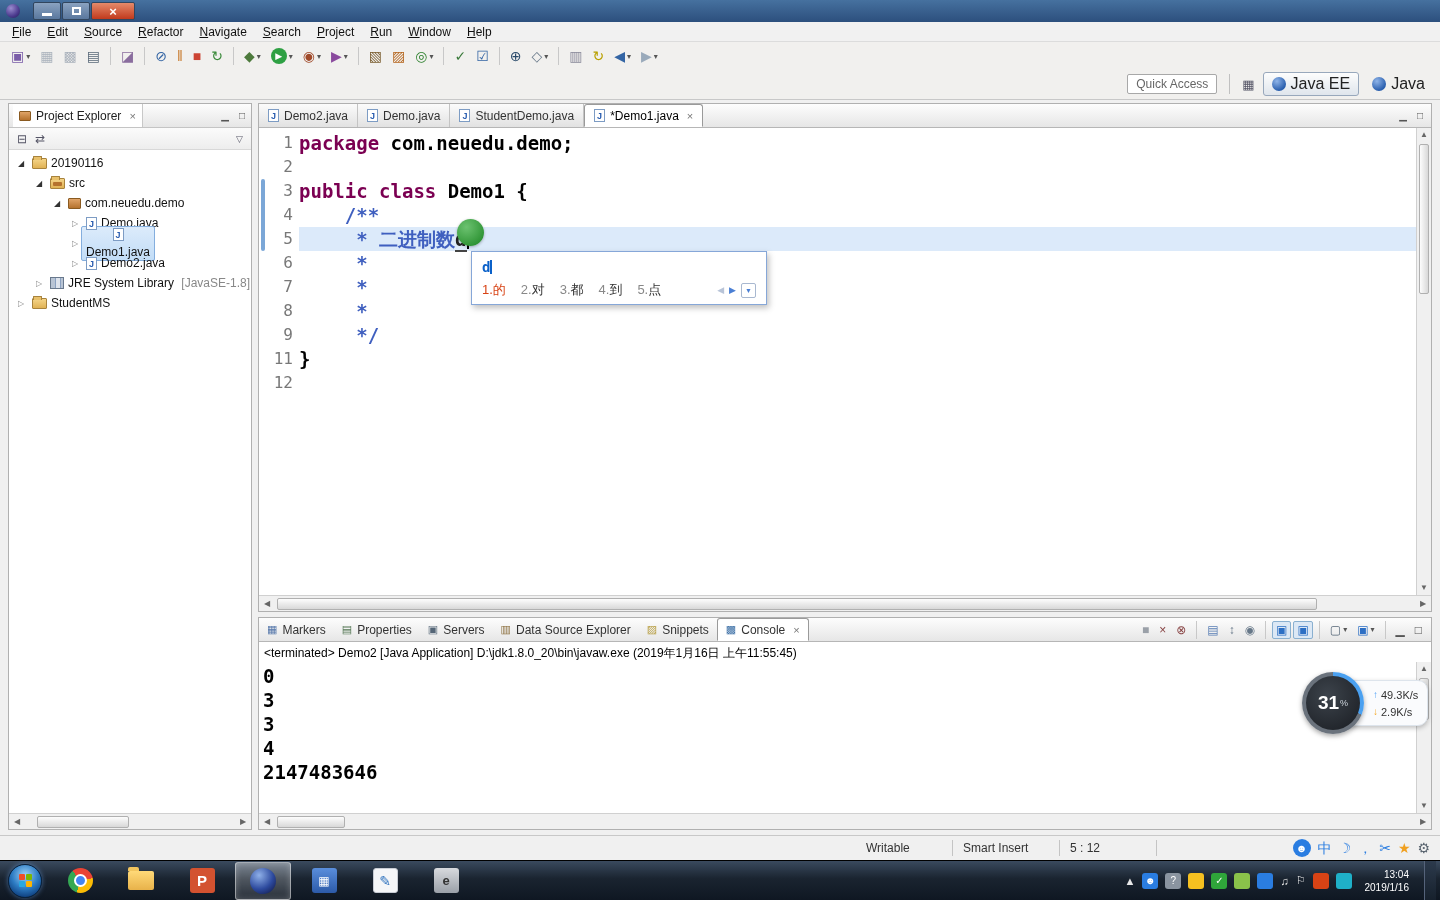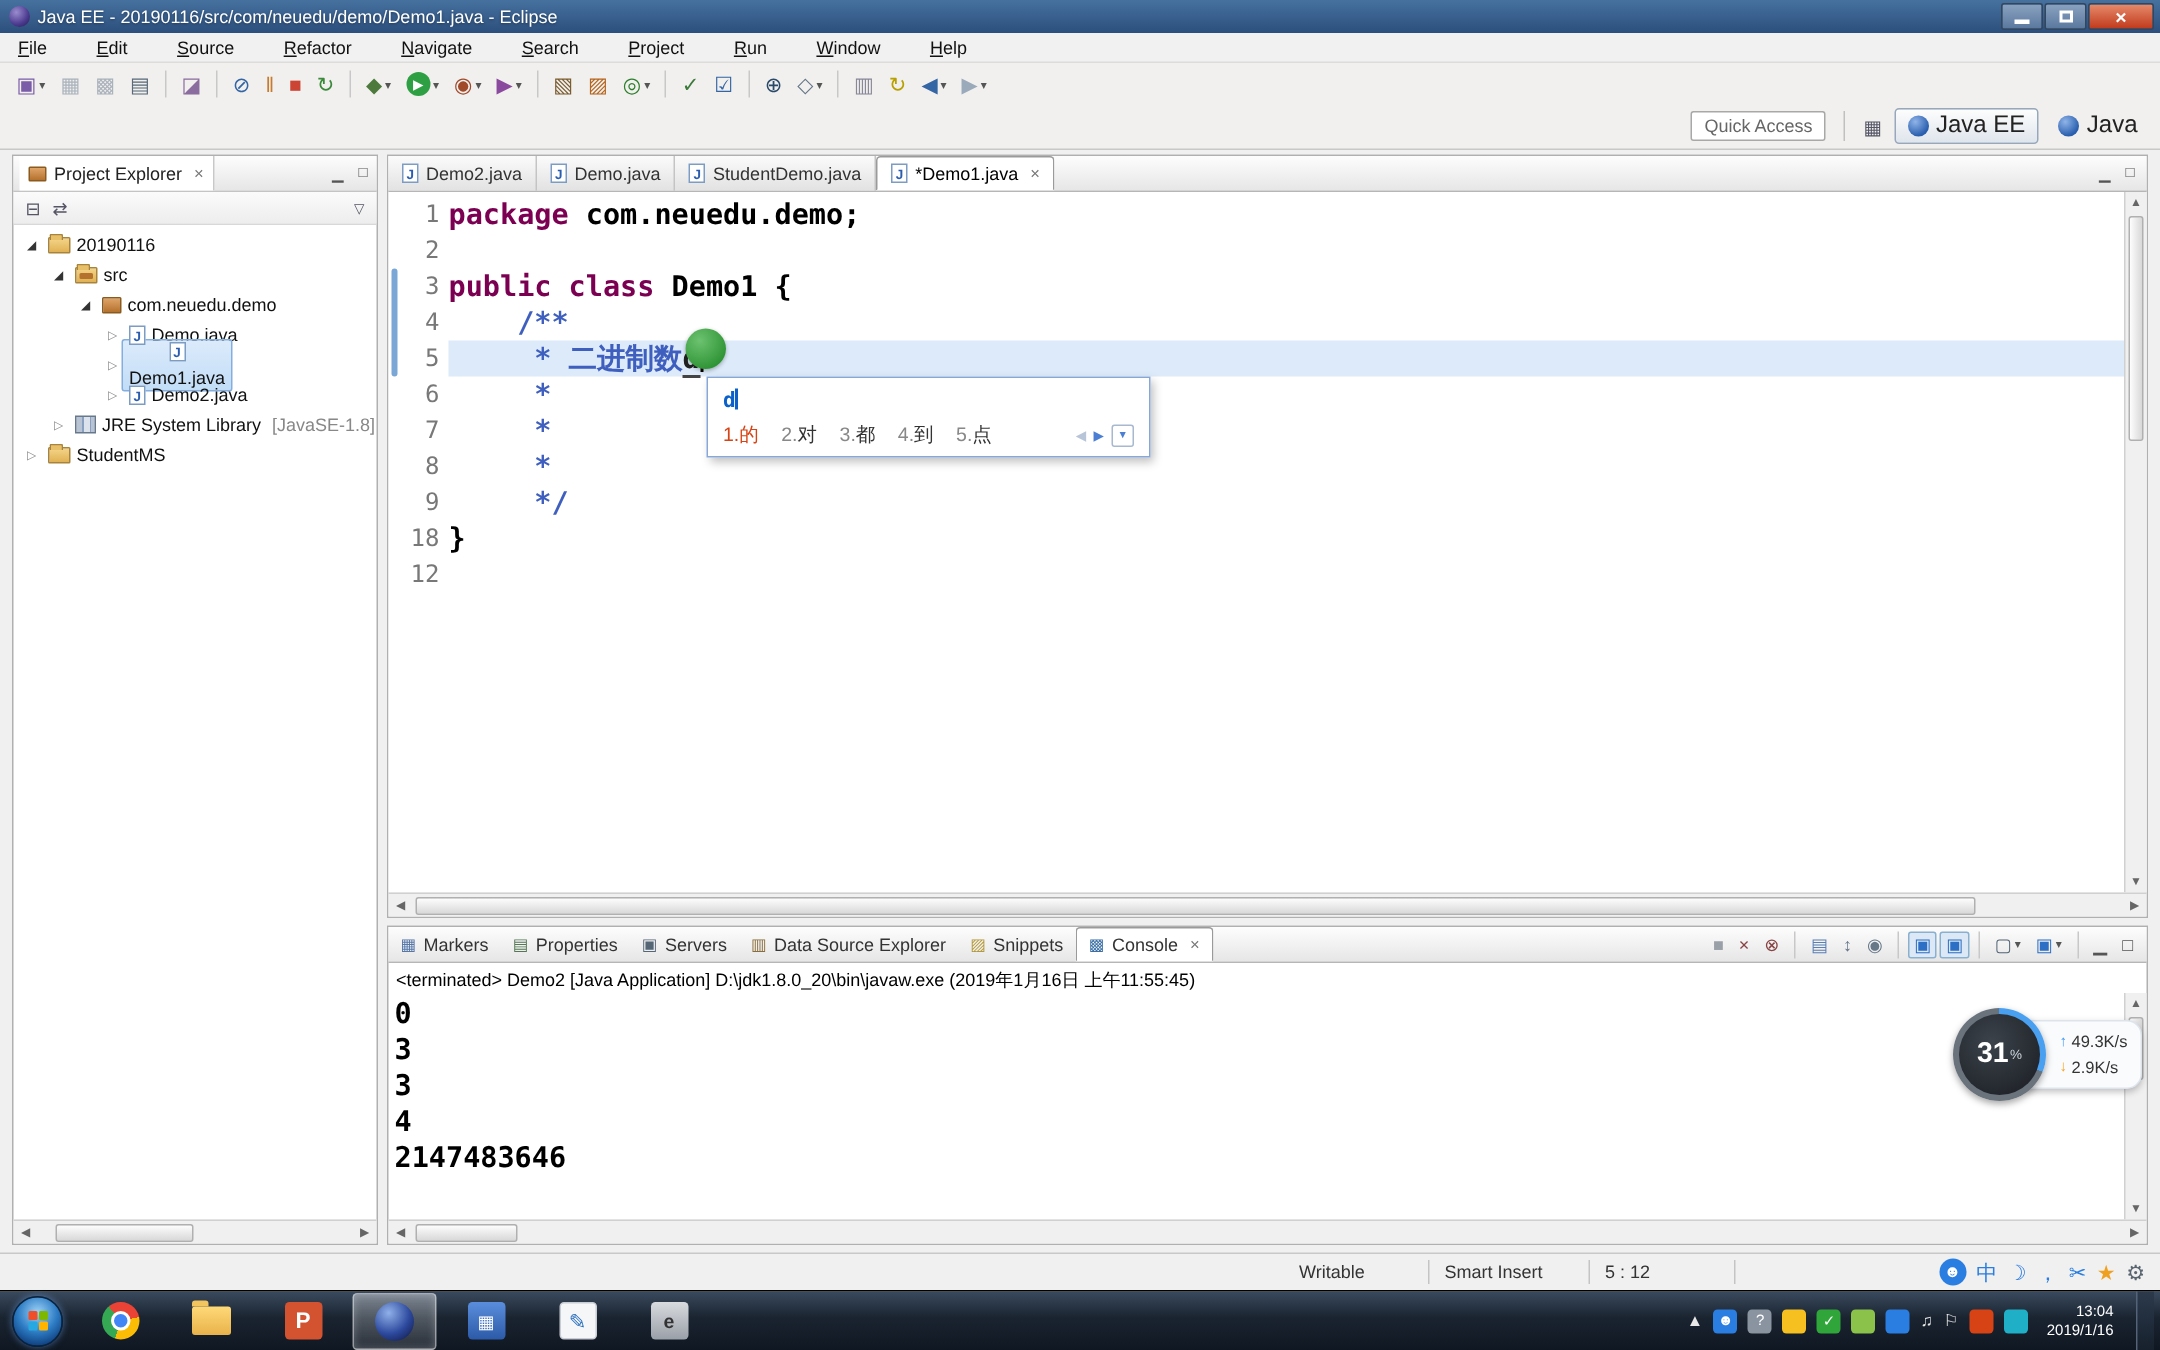--- a/index.html
+++ b/index.html
@@ -17,21 +17,21 @@
   .win-btns { display:flex; gap:1px; margin-left:8px; }
   .wbtn { width:28px; height:18px; display:flex; align-items:center; justify-content:center;
     background:linear-gradient(#8aa2c0,#5a789e); border:1px solid #32465e; border-radius:2px; cursor:default; }
   .wbtn.close { width:44px; background:linear-gradient(#e58a6a,#c13a1d); }
   .wg-min { width:10px; height:3px; background:#fff; margin-top:7px; }
   .wg-max { width:9px; height:8px; border:2px solid #fff; }
   .wg-x { color:#fff; font-size:13px; font-weight:bold; line-height:1; }
 
   
   .menubar { position:absolute; left:0; top:22px; width:1440px; height:20px; background:#f1f1f1;
-    border-bottom:1px solid #dcdcdc; display:flex; align-items:center; padding-left:4px;gap:17px; }
+    border-bottom:1px solid #dcdcdc; display:flex; align-items:center; padding-left:4px; }
   .menu-item { padding:2px 8px; font-size:12px; color:#111; }
   .menu-item u { text-decoration:underline; }
 
   
   .toolbar { position:absolute; left:0; top:42px; width:1440px; height:58px; background:#f1f0ee; border-bottom:1px solid #c8c8c8; }
   .tbar-row1 { display:flex; align-items:center; height:28px; padding-left:6px; }
   .tbtn { display:inline-flex; align-items:center; padding:2px 3px; border:1px solid transparent; border-radius:2px; margin:0 1px; }
   .tglyph { font-size:14px; line-height:16px; }
   .tglyph-bg { width:16px; height:16px; border-radius:50%; font-size:9px; line-height:16px; text-align:center; }
   .dd { font-size:8px; color:#555; margin-left:2px; }
@@ -196,21 +196,20 @@
   .clock { text-align:right; color:#fff; font-size:10px; line-height:13px; padding:0 8px 0 6px; }
   .show-desktop { width:12px; height:40px; border-left:1px solid #55637a; background:linear-gradient(#2c3a4c,#16202c); }
 </style>
 </head>
 <body>
 
 <div class="screen">
 
   <div class="titlebar">
     <span class="title-icon"></span>
-    <span class="title-text">Java EE - 20190116/src/com/neuedu/demo/Demo1.java - Eclipse</span>
     <div class="win-btns">
       <div class="wbtn">
           <span class="wg-min"></span>
         </div>
       <div class="wbtn">
           <span class="wg-max"></span>
         </div>
       <div class="wbtn close">
           <span class="wg-x">×</span>
         </div>
@@ -492,21 +491,21 @@
             <span class="cln">8</span>
             <span class="ccd"><span class="seg-doc">     *</span></span>
           </div>
           <div class="crow">
             <span class="cmk"></span>
             <span class="cln">9</span>
             <span class="ccd"><span class="seg-doc">     */</span></span>
           </div>
           <div class="crow">
             <span class="cmk"></span>
-            <span class="cln">18</span>
+            <span class="cln">11</span>
             <span class="ccd"><span class="seg-pl">}</span></span>
           </div>
           <div class="crow">
             <span class="cmk"></span>
             <span class="cln">12</span>
             <span class="ccd"></span>
           </div>
         </div>
       <div class="touch-cursor"></div>
       <div class="ime-popup">

